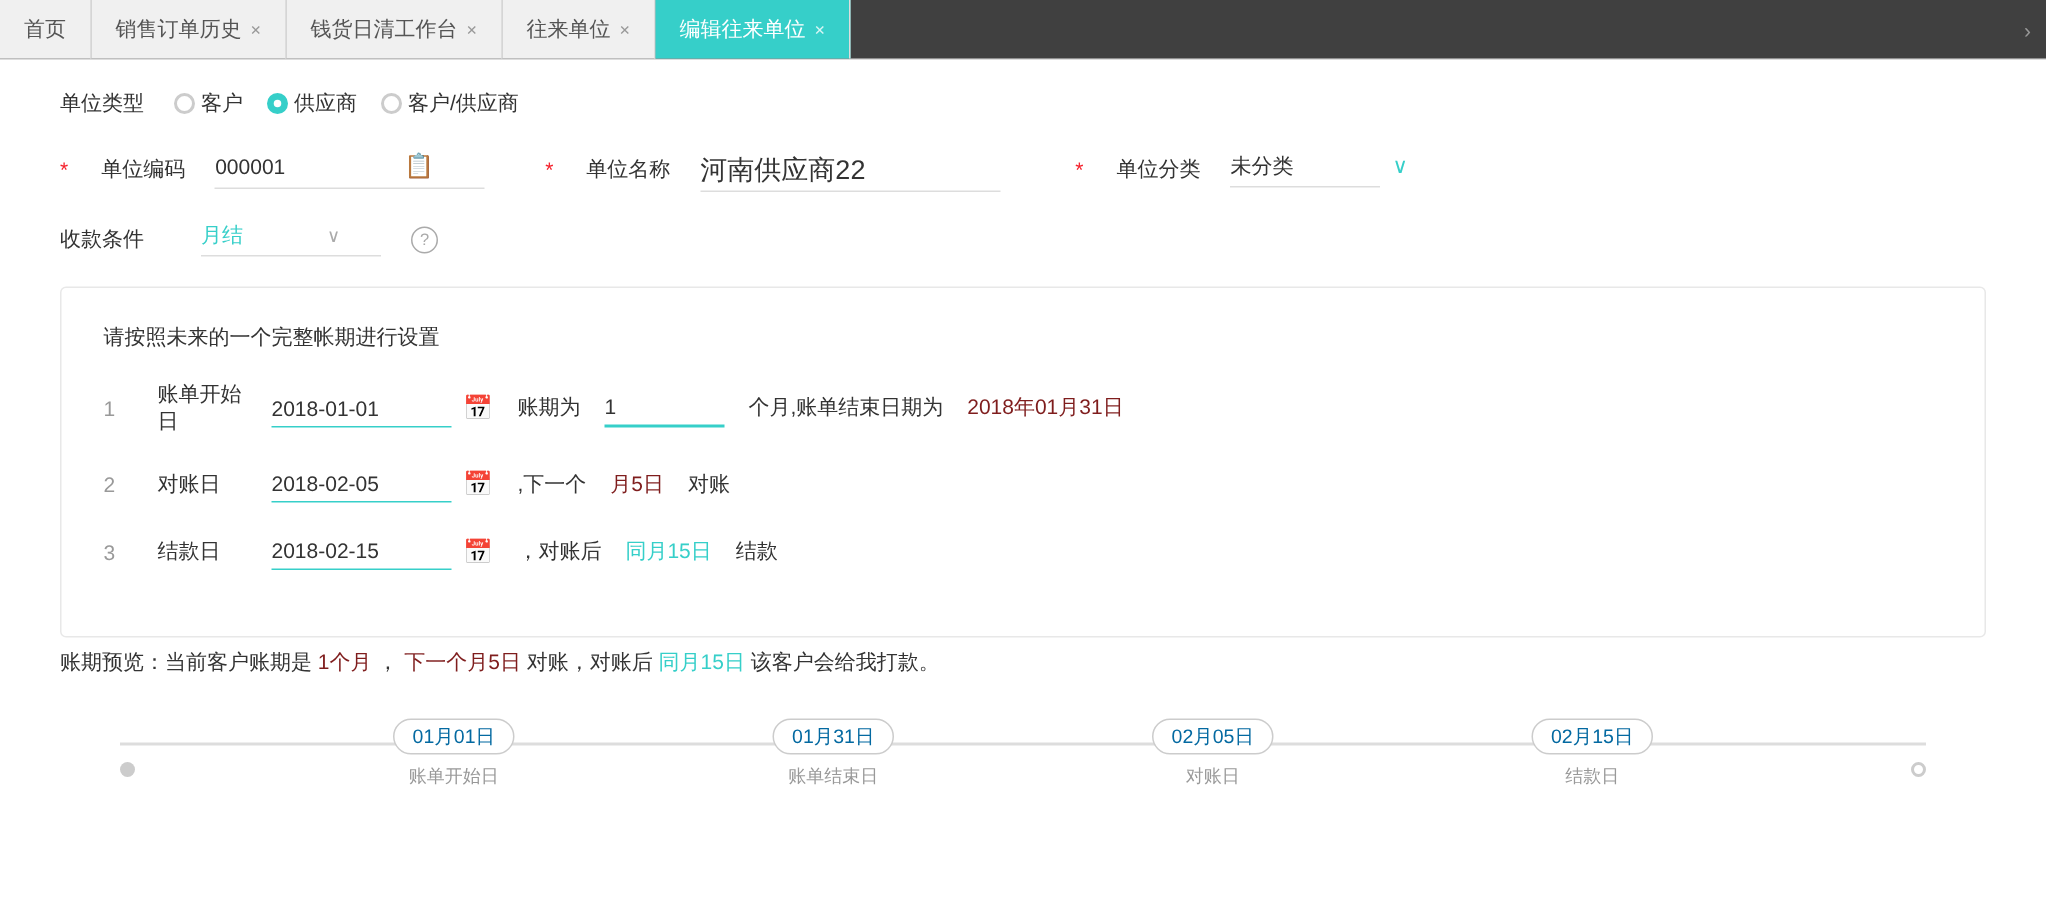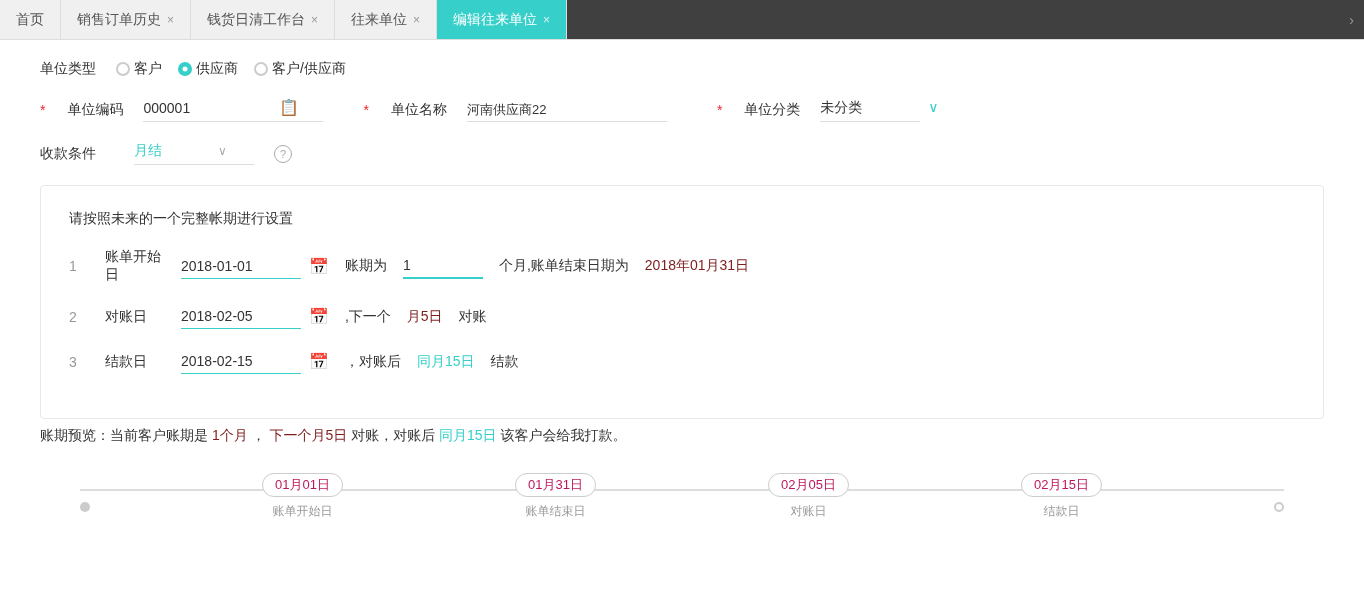--- a/index.html
+++ b/index.html
@@ -100,21 +100,21 @@
       height: 5px;
       border-radius: 50%;
       background: #fff;
     }
 
     
     .input-field {
       border: none;
       border-bottom: 1px solid #ddd;
       padding: 4px 0;
-      font-size: 13px;
+      font-size: 18px;
       color: #333;
       outline: none;
       background: transparent;
       width: 160px;
     }
 
     .field-group {
       display: flex;
       align-items: center;
       gap: 8px;
@@ -124,21 +124,21 @@
       cursor: pointer;
       font-size: 16px;
     }
 
     
     .unit-code-wrap {
       display: flex;
       align-items: center;
       border-bottom: 1px solid #ddd;
       padding-bottom: 4px;
-      gap: 16px;
+      gap: 6px;
       min-width: 180px;
     }
     .unit-code-input {
       border: none;
       outline: none;
       font-size: 14px;
       color: #333;
       background: transparent;
       width: 120px;
     }
@@ -264,21 +264,21 @@
       display: flex;
       flex-direction: column;
       align-items: center;
       position: relative;
     }
     .timeline-node {
       border: 1px solid #ccc;
       border-radius: 20px;
       padding: 2px 12px;
       font-size: 13px;
-      color: #be185d;
+      color: #0369a1;
       background: #fff;
       z-index: 1;
       white-space: nowrap;
     }
     .timeline-node-label {
       margin-top: 6px;
       font-size: 12px;
       color: #999;
     }
   </style>

